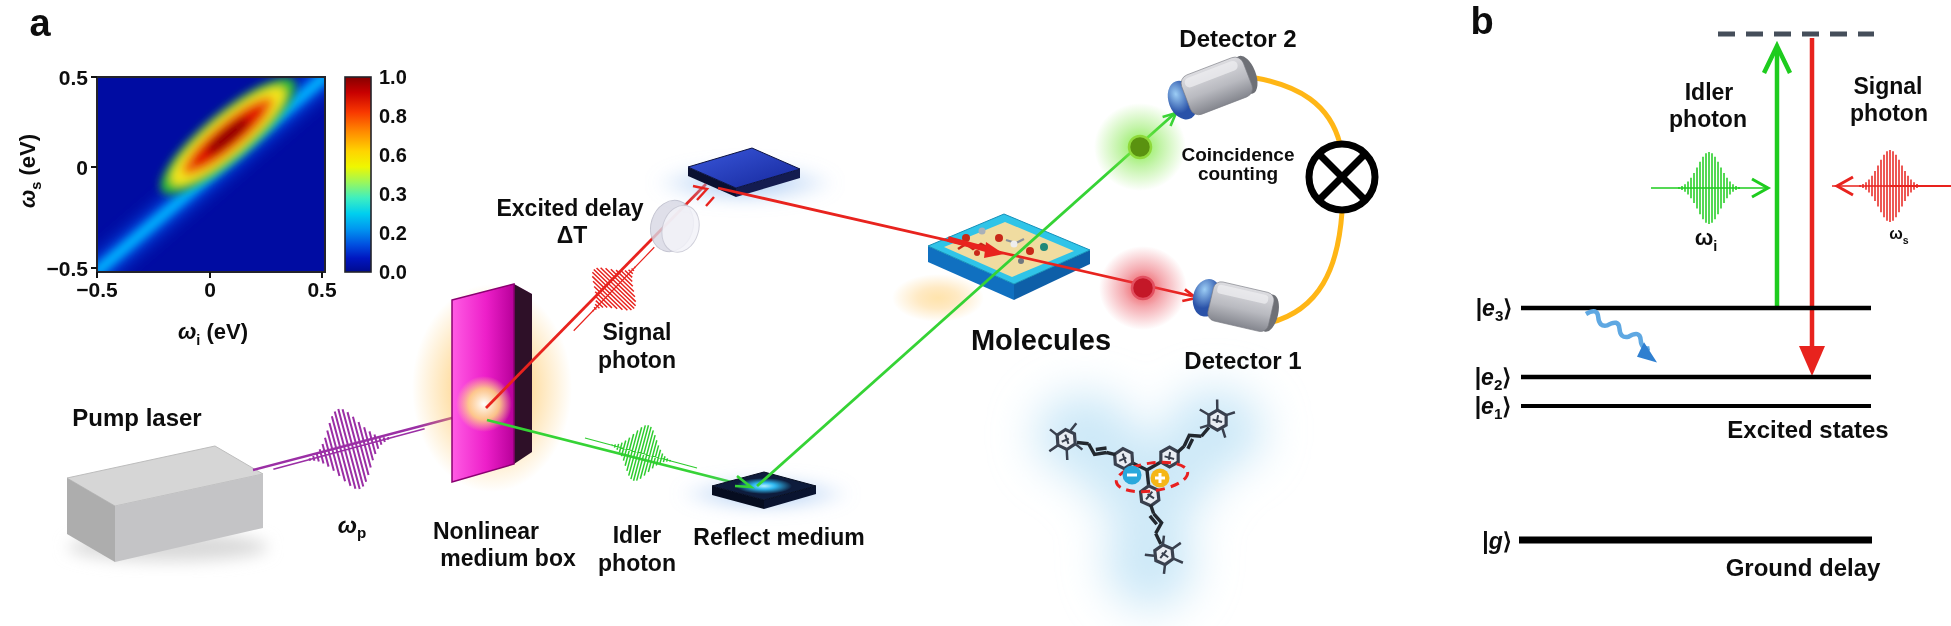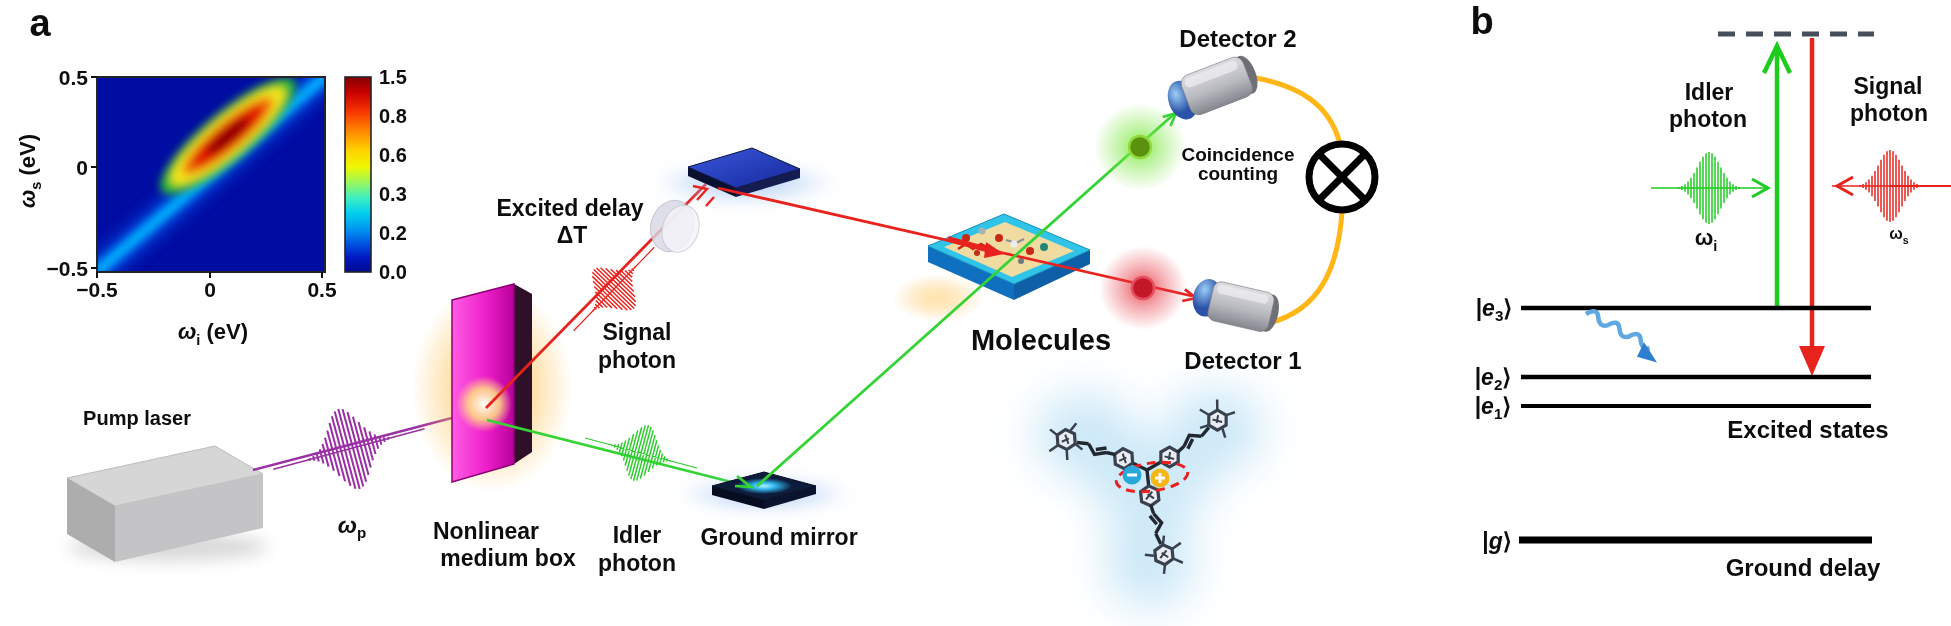--- a/index.html
+++ b/index.html
@@ -305,38 +305,38 @@
 <div class="lbl" style="left:1482px;top:22px;font-size:38px">b</div>
 
 <div class="tickL" style="left:40px;top:66px">0.5</div>
 <div class="tickL" style="left:40px;top:156px">0</div>
 <div class="tickL" style="left:40px;top:257px">−0.5</div>
 <div class="lbl" style="left:30px;top:171px;font-size:22px;transform:translate(-50%,-50%) rotate(-90deg)"><i>ω</i><sub>s</sub><span> (eV)</span></div>
 <div class="lbl" style="left:97px;top:290px;font-size:21px">−0.5</div>
 <div class="lbl" style="left:210px;top:290px;font-size:21px">0</div>
 <div class="lbl" style="left:322px;top:290px;font-size:21px">0.5</div>
 <div class="lbl" style="left:213px;top:334px;font-size:22px"><i>ω</i><sub>i</sub><span> (eV)</span></div>
-<div class="tickR" style="left:379px;top:66px">1.5</div>
+<div class="tickR" style="left:379px;top:66px">1.0</div>
 <div class="tickR" style="left:379px;top:105px">0.8</div>
 <div class="tickR" style="left:379px;top:144px">0.6</div>
 <div class="tickR" style="left:379px;top:183px">0.3</div>
 <div class="tickR" style="left:379px;top:222px">0.2</div>
 <div class="tickR" style="left:379px;top:261px">0.0</div>
 
-<div class="lbl" style="left:137px;top:418px;font-size:20px">Pump laser</div>
+<div class="lbl" style="left:137px;top:418px;font-size:24px">Pump laser</div>
 <div class="lbl" style="left:352px;top:527px;font-size:23px"><i>ω</i><sub>p</sub></div>
 <div class="lbl" style="left:486px;top:531px;font-size:23px">Nonlinear</div>
 <div class="lbl" style="left:508px;top:558px;font-size:23px">medium box</div>
 <div class="lbl" style="left:570px;top:208px;font-size:23px">Excited delay</div>
 <div class="lbl" style="left:572px;top:235px;font-size:23px">ΔT</div>
 <div class="lbl" style="left:637px;top:332px;font-size:23px">Signal</div>
 <div class="lbl" style="left:637px;top:360px;font-size:23px">photon</div>
 <div class="lbl" style="left:637px;top:535px;font-size:23px">Idler</div>
 <div class="lbl" style="left:637px;top:563px;font-size:23px">photon</div>
-<div class="lbl" style="left:779px;top:537px;font-size:23px">Ground mirror</div>
+<div class="lbl" style="left:779px;top:537px;font-size:23px">Reflect medium</div>
 <div class="lbl" style="left:1041px;top:340px;font-size:29px">Molecules</div>
 <div class="lbl" style="left:1238px;top:39px;font-size:24px">Detector 2</div>
 <div class="lbl" style="left:1243px;top:361px;font-size:24px">Detector 1</div>
 <div class="lbl" style="left:1238px;top:155px;font-size:19px">Coincidence</div>
 <div class="lbl" style="left:1238px;top:174px;font-size:19px">counting</div>
 
 <div class="lbl" style="left:1709px;top:92px;font-size:23px">Idler</div>
 <div class="lbl" style="left:1708px;top:119px;font-size:23px">photon</div>
 <div class="lbl" style="left:1888px;top:86px;font-size:23px">Signal</div>
 <div class="lbl" style="left:1889px;top:113px;font-size:23px">photon</div>

